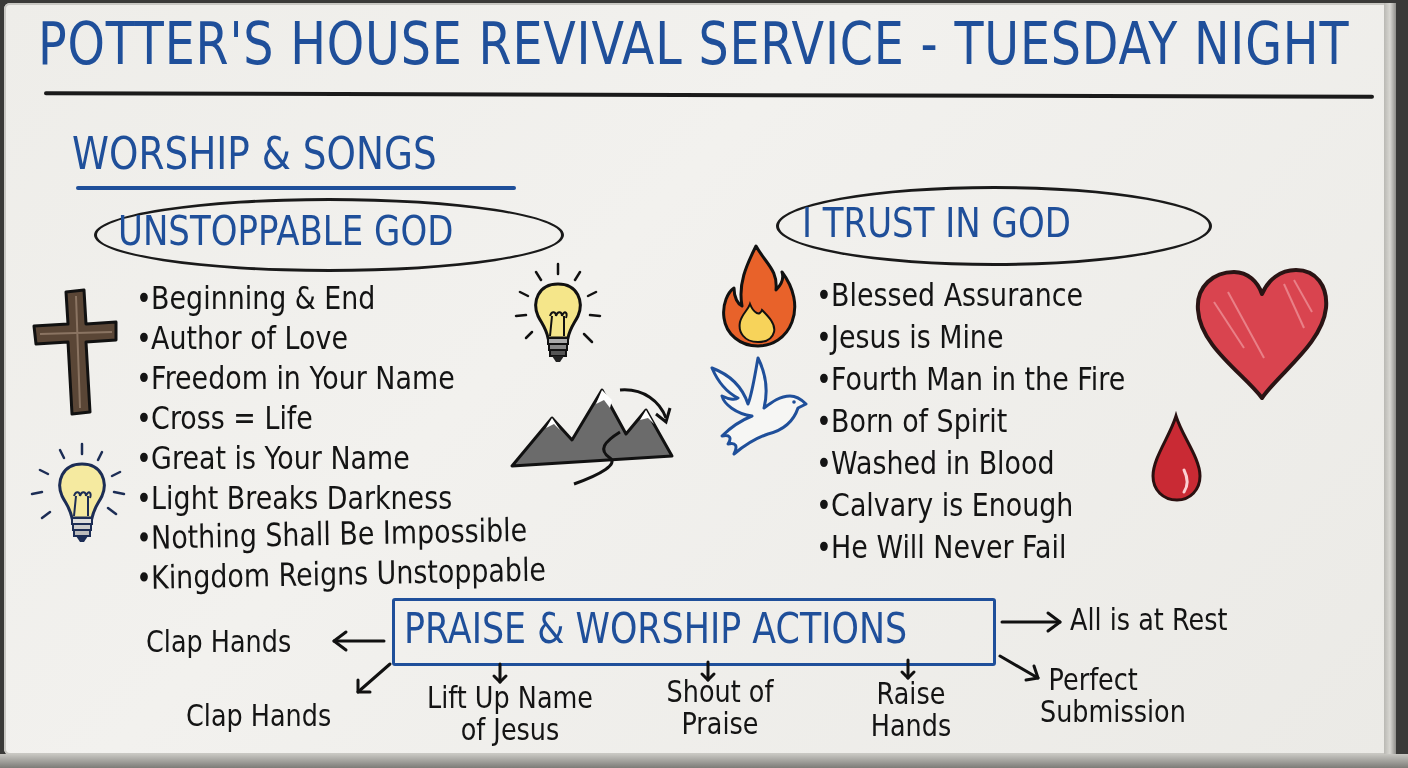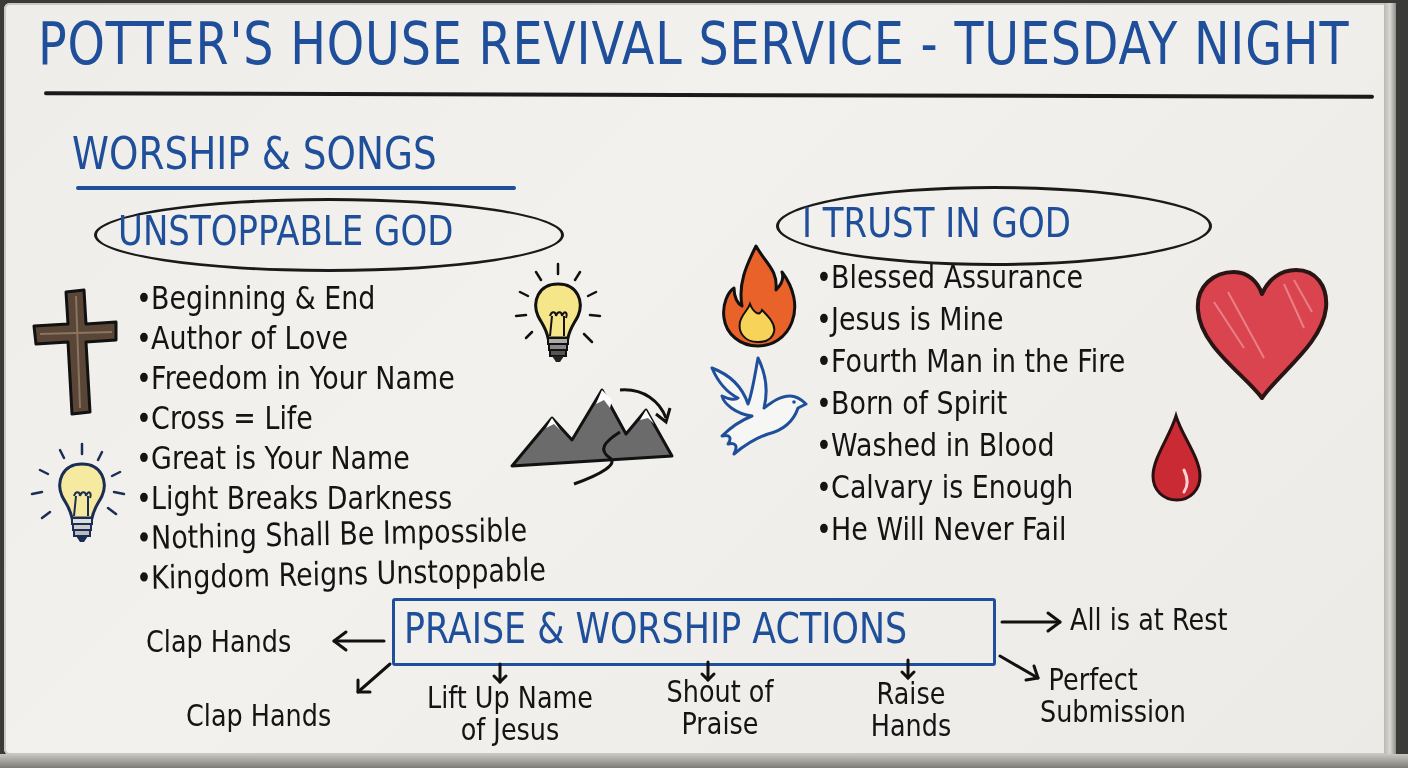--- a/index.html
+++ b/index.html
@@ -153,21 +153,21 @@
   <path d="M138 26 L132 36 L140 34 L146 40 Z" fill="#fff"></path>
   <path d="M44 34 L38 44 L46 40 L52 46 Z" fill="#fff"></path>
   <path d="M112 48 C96 58 90 66 102 74 C110 80 94 90 66 100" fill="none" stroke="#111" stroke-width="3"></path>
   <path d="M112 6 C136 4 152 18 158 34" fill="none" stroke="#111" stroke-width="3"></path>
   <path d="M148 30 L158 38 L162 24" fill="none" stroke="#111" stroke-width="3"></path>
 </svg>
 
 <div class="oval" style="left:776px; top:186px; width:430px; height:74px;"></div>
 <div class="abs oval-label ink-blue" style="left:802px; top:200px;">I TRUST IN GOD</div>
 
-<ul class="list" style="left:816px; top:256px;">
+<ul class="list" style="left:816px; top:274px;">
   <li style="line-height:42px;"><span class="bullet">•</span><span>Blessed Assurance</span></li>
   <li style="line-height:42px;"><span class="bullet">•</span><span>Jesus is Mine</span></li>
   <li style="line-height:42px;"><span class="bullet">•</span><span>Fourth Man in the Fire</span></li>
   <li style="line-height:42px;"><span class="bullet">•</span><span>Born of Spirit</span></li>
   <li style="line-height:42px;"><span class="bullet">•</span><span>Washed in Blood</span></li>
   <li style="line-height:42px;"><span class="bullet">•</span><span>Calvary is Enough</span></li>
   <li style="line-height:42px;"><span class="bullet">•</span><span>He Will Never Fail</span></li>
 </ul>
 
 <svg class="icon" style="left:720px; top:244px;" width="80" height="104" viewBox="0 0 80 104">

